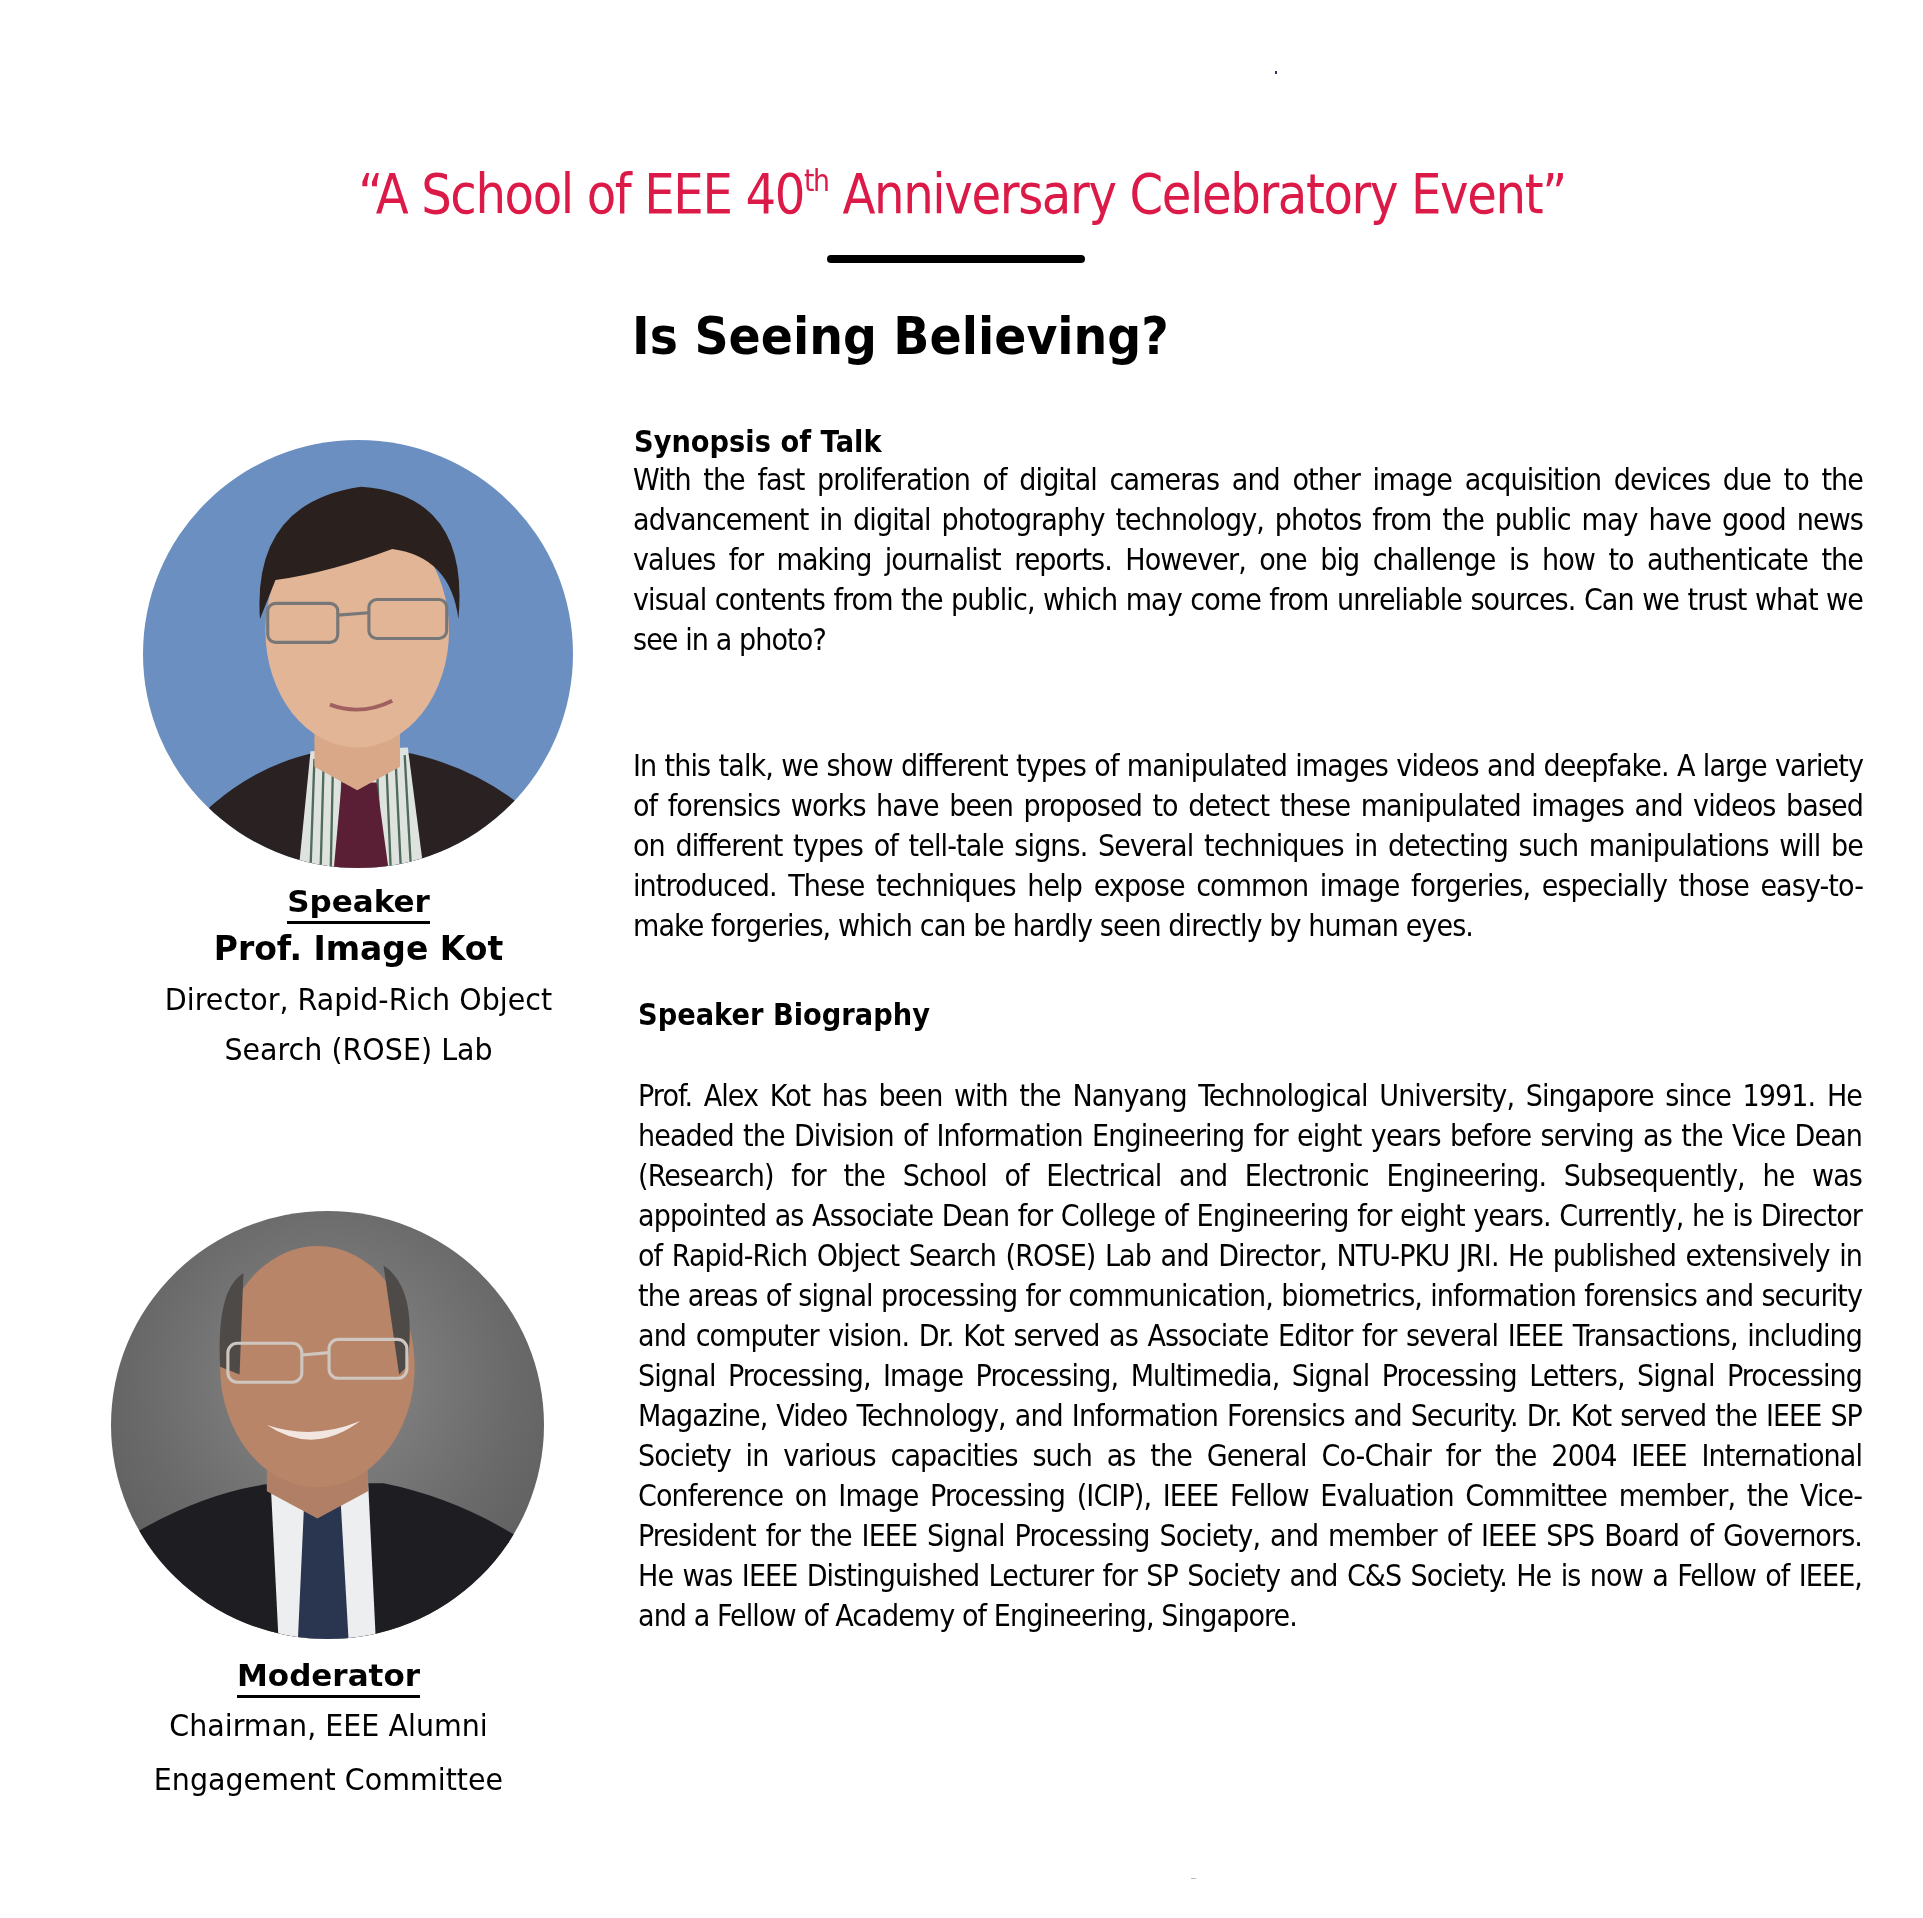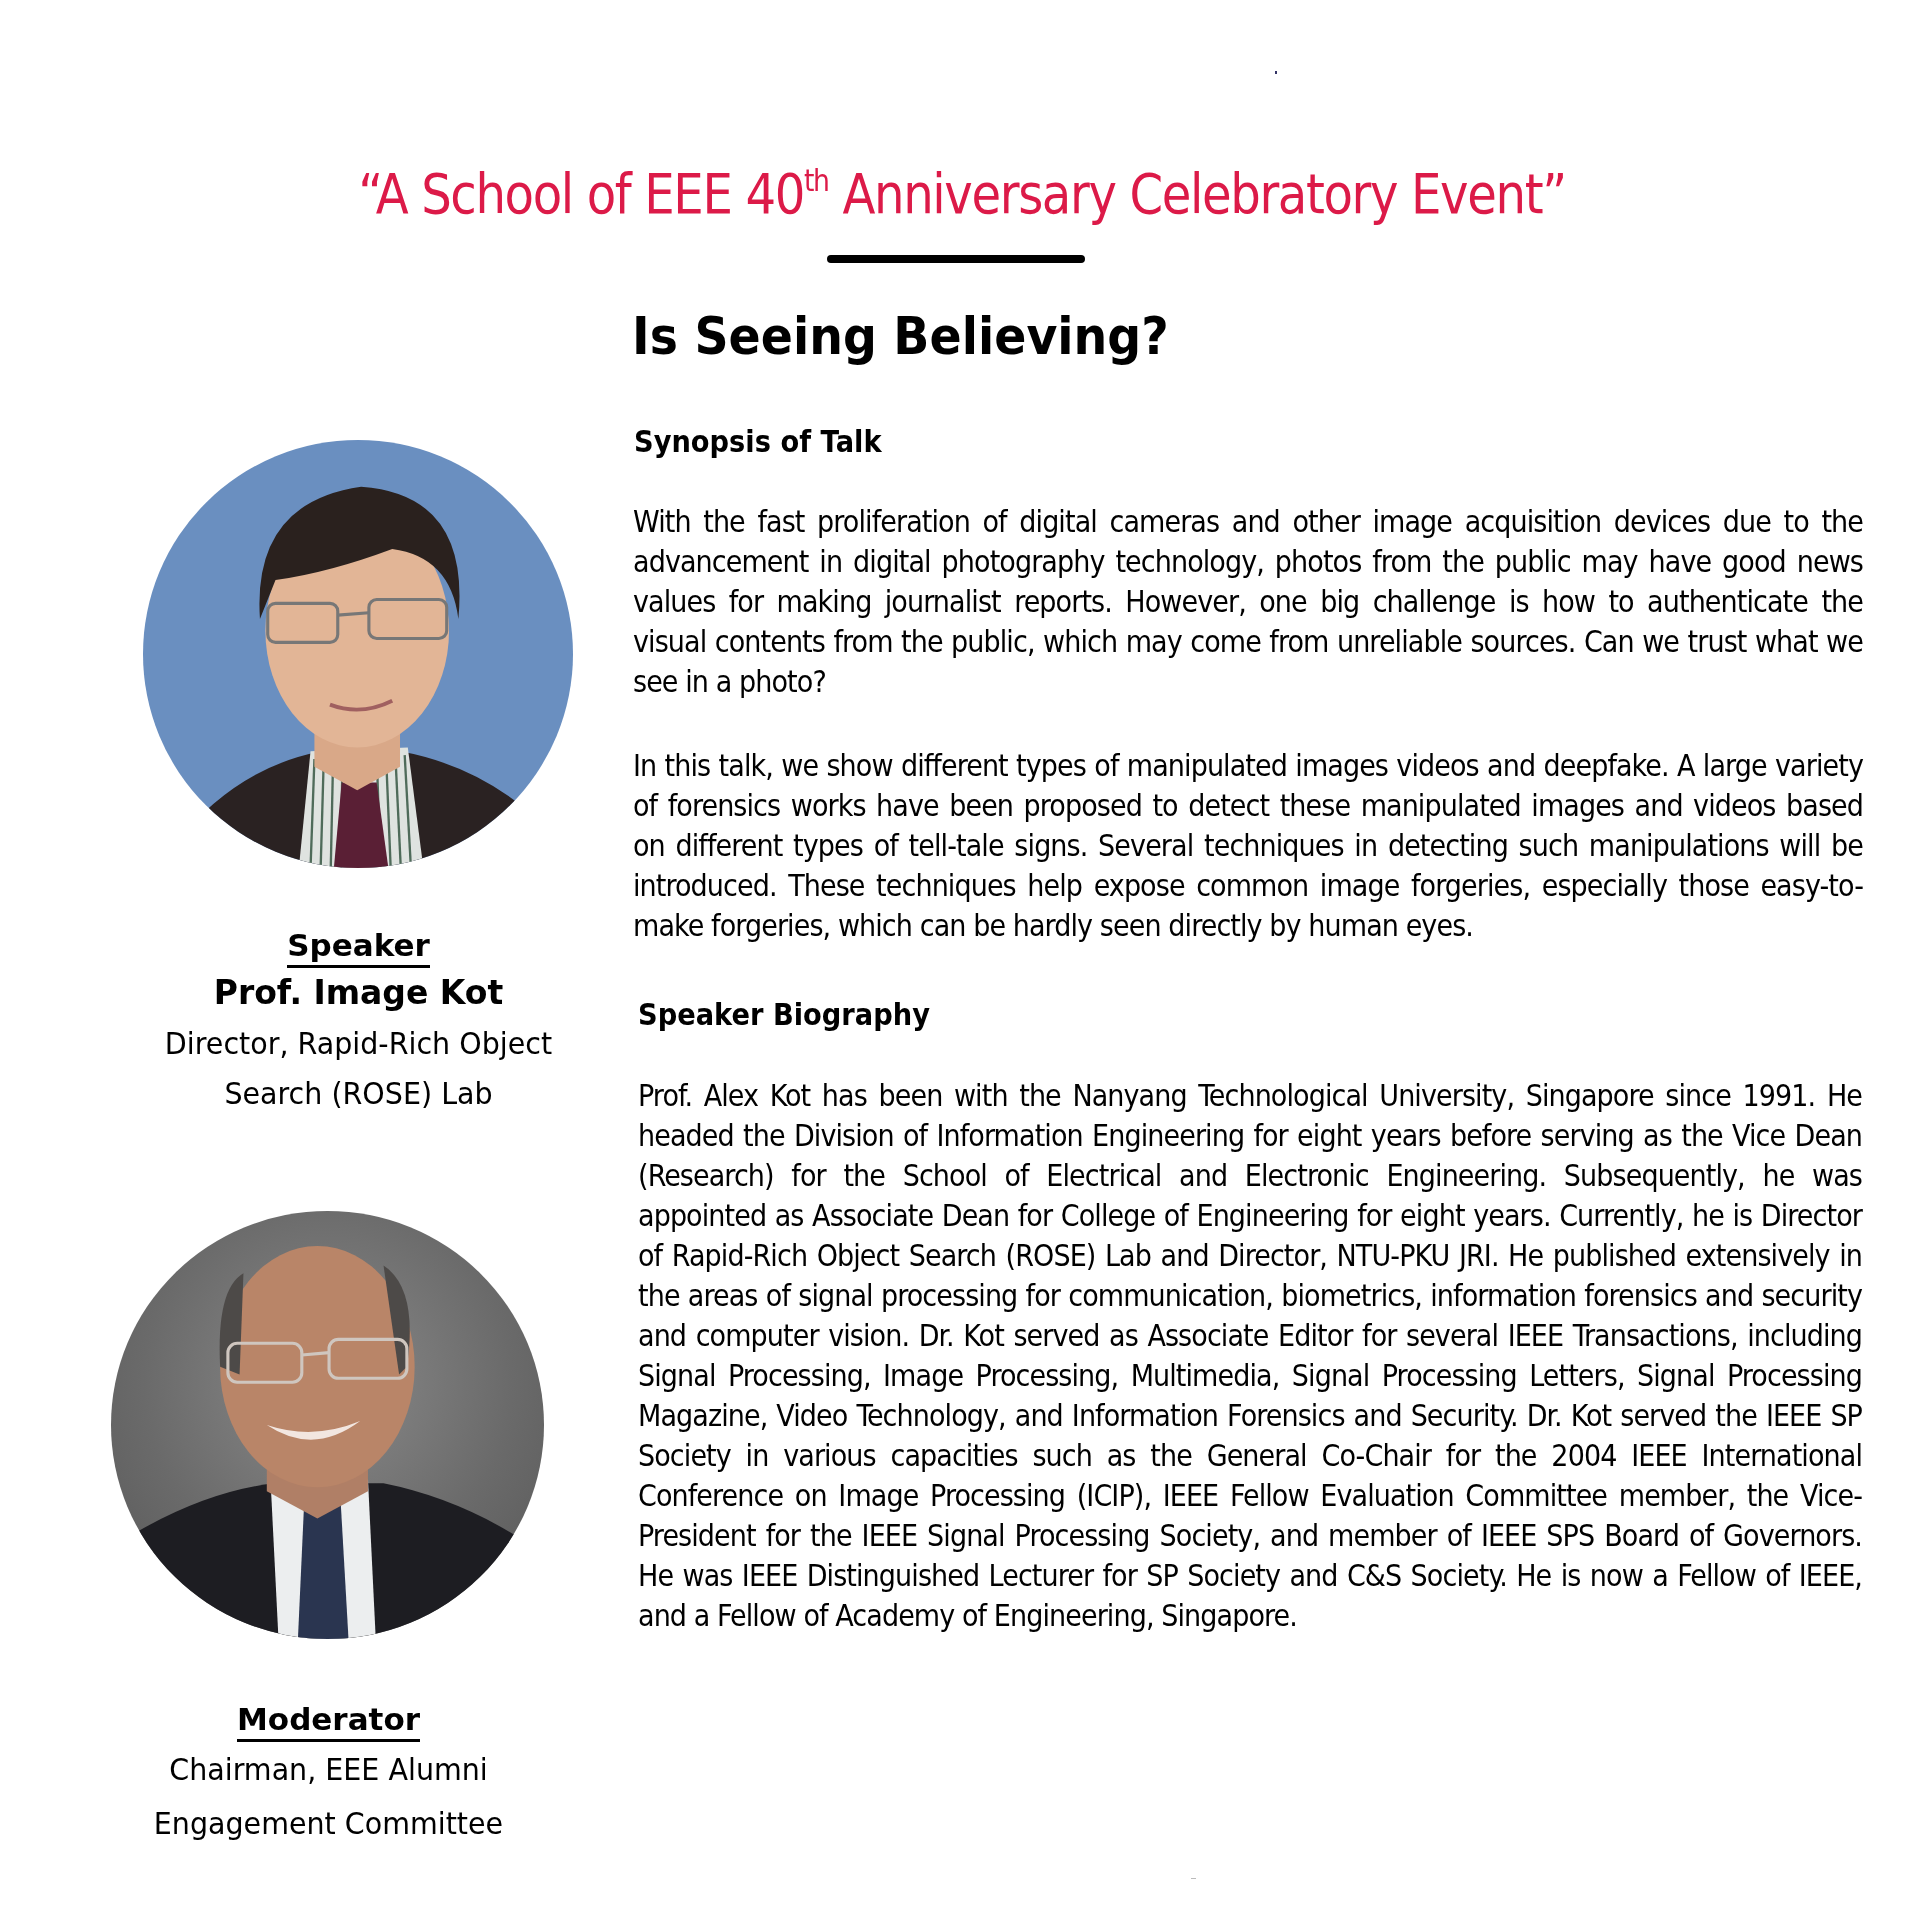--- a/index.html
+++ b/index.html
@@ -72,21 +72,21 @@
     .para {
       position: absolute;
       font-family: "DejaVu Sans Condensed", "DejaVu Sans", sans-serif;
       font-size: 30px;
       line-height: 40px;
       text-align: justify;
       text-align-last: left;
       letter-spacing: -0.9px;
       word-spacing: 0px;
     }
-    .synopsis-p1 { left: 633px; top: 502px; width: 1230px; }
+    .synopsis-p1 { left: 633px; top: 460px; width: 1230px; }
     .synopsis-p2 { left: 633px; top: 746px; width: 1230px; }
     .bio-p1 { left: 638px; top: 1060px; width: 1224px; margin-top: 16px; }
 
     .avatar {
       position: absolute;
       border-radius: 50%;
       overflow: hidden;
     }
     .avatar-speaker {
       left: 143px;
@@ -101,21 +101,20 @@
       width: 433px;
       height: 428px;
       background: radial-gradient(circle at 50% 40%, #8a8a8a 0%, #6a6a6a 55%, #555555 100%);
     }
     .avatar svg { width: 100%; height: 100%; display: block; }
 
     .person-block {
       position: absolute;
       text-align: center;
       white-space: nowrap;
-      margin-top: 44px;
     }
     .speaker-block { left: 125px; top: 881px; width: 467px; }
     .moderator-block { left: 95px; top: 1655px; width: 467px; }
 
     .role-label {
       display: inline-block;
       font-family: "DejaVu Sans", sans-serif;
       font-weight: bold;
       font-size: 31px;
       line-height: 40px;

